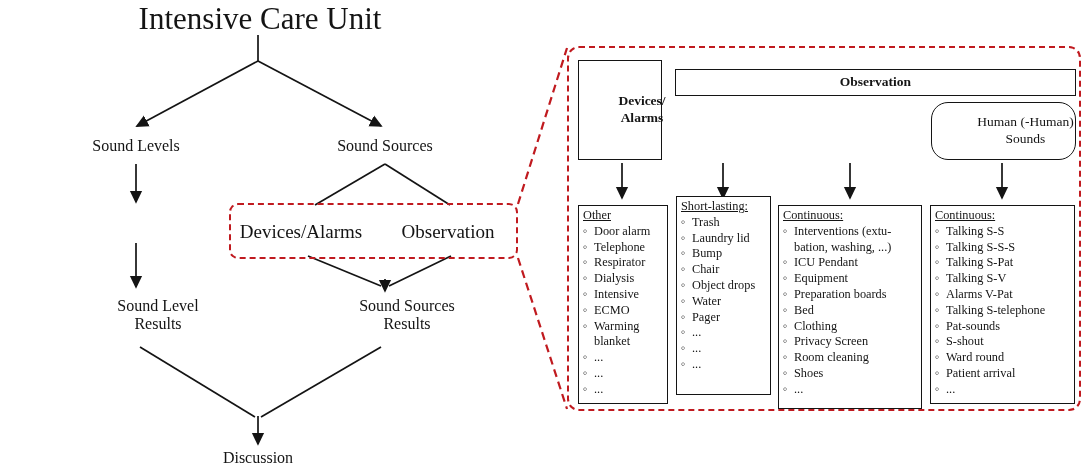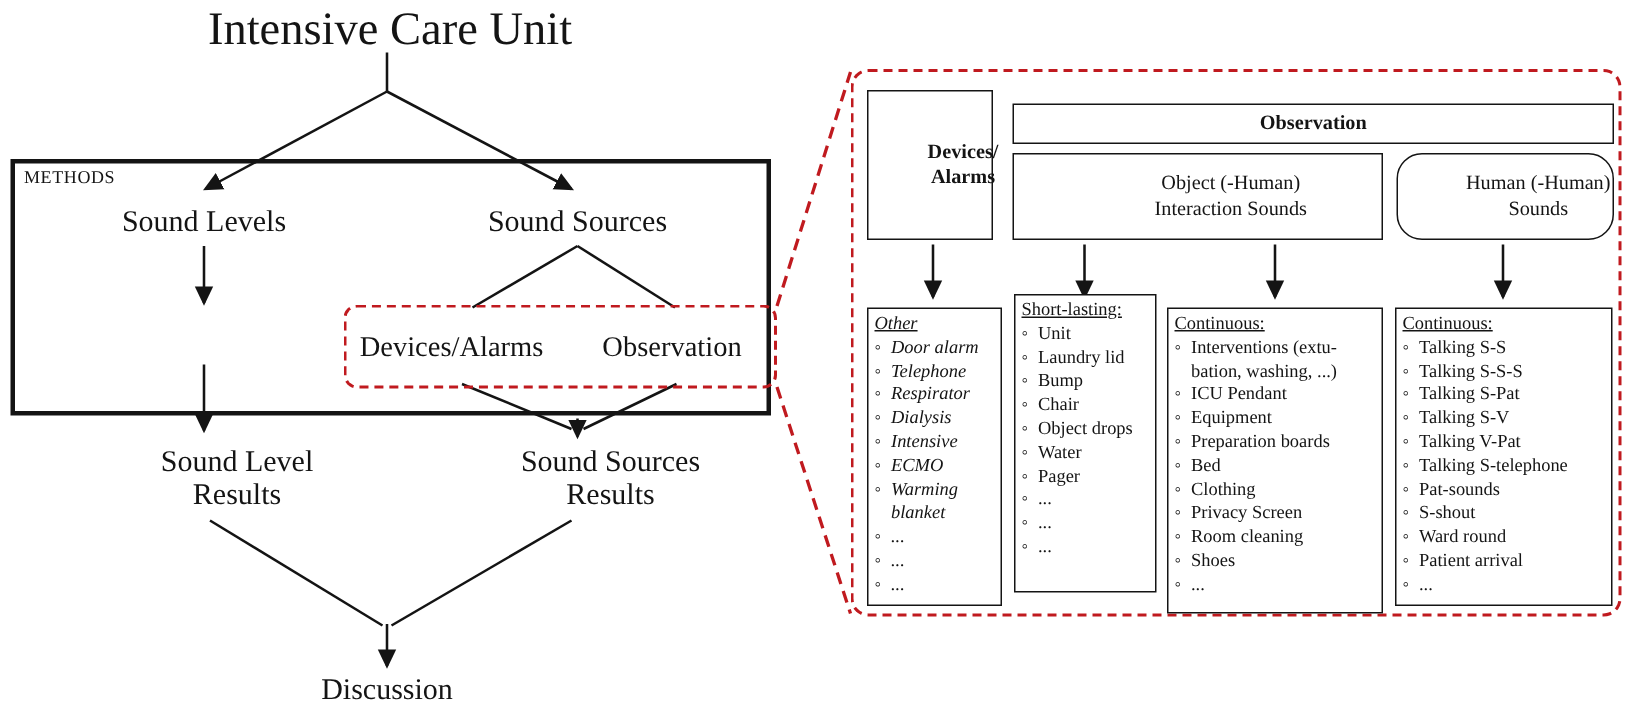--- a/index.html
+++ b/index.html
@@ -5,21 +5,21 @@
   :root { --ink:#141414; --red:#c01a1f; }
   * { margin:0; padding:0; box-sizing:border-box; }
   html,body { background:#ffffff; }
   body { font-family:"Liberation Serif","DejaVu Serif",serif; color:var(--ink); }
 
   .canvas { position:relative; width:1084px; height:476px; background:#fff; overflow:hidden; }
   .connectors { position:absolute; left:0; top:0; z-index:0; }
   .abs { position:absolute; z-index:1; }
 
   .title { font-size:31px; white-space:nowrap; }
-  .node { transform:translateX(-50%); font-size:20px; line-height:1.12; text-align:center; white-space:nowrap; }
+  .node { transform:translateX(-50%); font-size:16px; line-height:1.12; text-align:center; white-space:nowrap; }
   .node-sm { font-size:19px; }
   .pre { white-space:pre-line;padding-left:44px; }
 
   .methods-box { left:7px; top:106px; width:507px; height:171px; border:3px solid var(--ink); }
   .methods-label { display:block; padding:2px 0 0 6px; font-size:12px; letter-spacing:.4px; }
 
   .red-box-small { left:229px; top:203px; width:289px; height:56px;
                    border:2px dashed var(--red); border-radius:9px; }
   .red-box-big   { left:567px; top:46px; width:514px; height:365px;
                    border:2.5px dashed var(--red); border-radius:12px; }
@@ -70,48 +70,43 @@
       <path d="M1002,163 V198" marker-end="url(#arr)"></path>
     </g>
     <g class="red-lines" fill="none">
       <path d="M518,204 L567,48"></path>
       <path d="M518,258 L567,409"></path>
     </g>
   </svg>
 
   <div class="abs title" style="left:260px; top:1px; transform:translateX(-50%);">Intensive Care Unit</div>
 
-  <div class="abs methods-box">
-    <span class="methods-label">METHODS</span>
-  </div>
 
   <div class="abs node" style="left:136px; top:137px;">Sound Levels</div>
   <div class="abs node" style="left:385px; top:137px;">Sound Sources</div>
 
   <div class="abs red-box-small"></div>
   <div class="abs node node-sm" style="left:301px; top:221px;">Devices/Alarms</div>
   <div class="abs node node-sm" style="left:448px; top:221px;">Observation</div>
 
   <div class="abs node pre" style="left:136px; top:297px;">Sound Level
 Results</div>
   <div class="abs node pre" style="left:385px; top:297px;">Sound Sources
 Results</div>
   <div class="abs node" style="left:258px; top:449px;">Discussion</div>
 
   <div class="abs red-box-big"></div>
 
   <div class="abs hdr-box bold pre" style="left:578px; top:60px; width:84px; height:100px;">Devices/
 Alarms</div>
   <div class="abs hdr-box bold" style="left:675px; top:69px; width:401px; height:27px;">Observation</div>
-  <div class="abs hdr-box pre" style="left:675px; top:102px; width:247px; height:58px;">Object (-Human)
-Interaction Sounds</div>
   <div class="abs hdr-box pre" style="left:931px; top:102px; width:145px; height:58px;border-radius:17px;">Human (-Human)
 Sounds</div>
 
-  <div class="abs list-box" style="left:578px; top:205px; width:90px; height:199px;font-style:italic;">
+  <div class="abs list-box" style="left:578px; top:205px; width:90px; height:199px;">
     <div class="list-heading">Other</div>
     <div class="list-items">
         <div class="list-item">
           <span class="bullet">◦</span>
           <span class="item-text">Door alarm</span>
         </div>
         <div class="list-item">
           <span class="bullet">◦</span>
           <span class="item-text">Telephone</span>
         </div>
@@ -148,21 +143,21 @@
           <span class="item-text">...</span>
         </div>
       </div>
   </div>
 
   <div class="abs list-box" style="left:676px; top:196px; width:95px; height:199px;">
     <div class="list-heading">Short-lasting:</div>
     <div class="list-items">
         <div class="list-item">
           <span class="bullet">◦</span>
-          <span class="item-text">Unit</span>
+          <span class="item-text">Trash</span>
         </div>
         <div class="list-item">
           <span class="bullet">◦</span>
           <span class="item-text">Laundry lid</span>
         </div>
         <div class="list-item">
           <span class="bullet">◦</span>
           <span class="item-text">Bump</span>
         </div>
         <div class="list-item">
@@ -256,21 +251,21 @@
         <div class="list-item">
           <span class="bullet">◦</span>
           <span class="item-text">Talking S-Pat</span>
         </div>
         <div class="list-item">
           <span class="bullet">◦</span>
           <span class="item-text">Talking S-V</span>
         </div>
         <div class="list-item">
           <span class="bullet">◦</span>
-          <span class="item-text">Talking V-Pat</span>
+          <span class="item-text">Alarms V-Pat</span>
         </div>
         <div class="list-item">
           <span class="bullet">◦</span>
           <span class="item-text">Talking S-telephone</span>
         </div>
         <div class="list-item">
           <span class="bullet">◦</span>
           <span class="item-text">Pat-sounds</span>
         </div>
         <div class="list-item">

